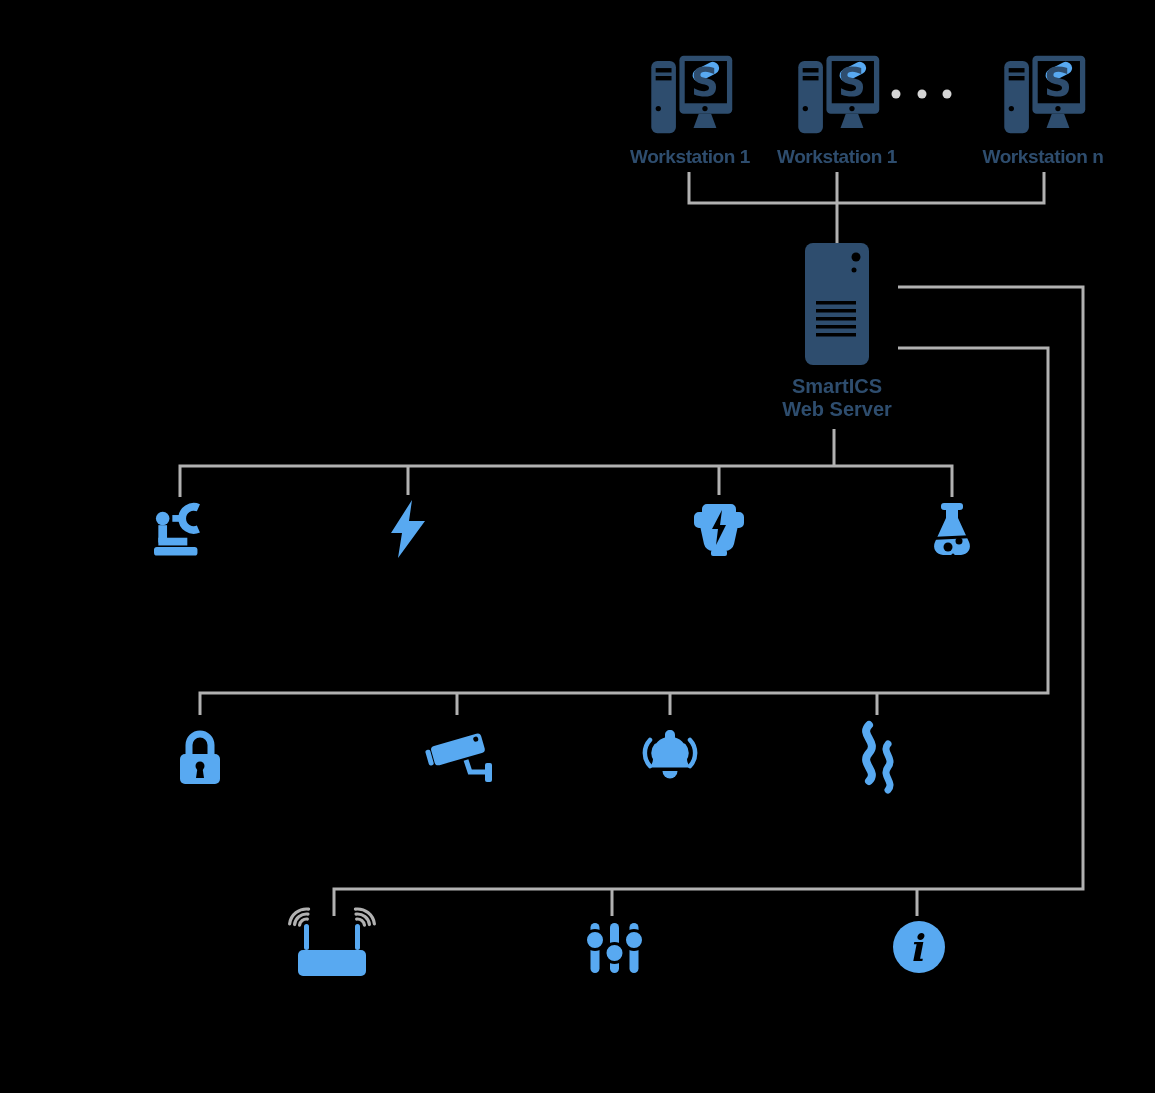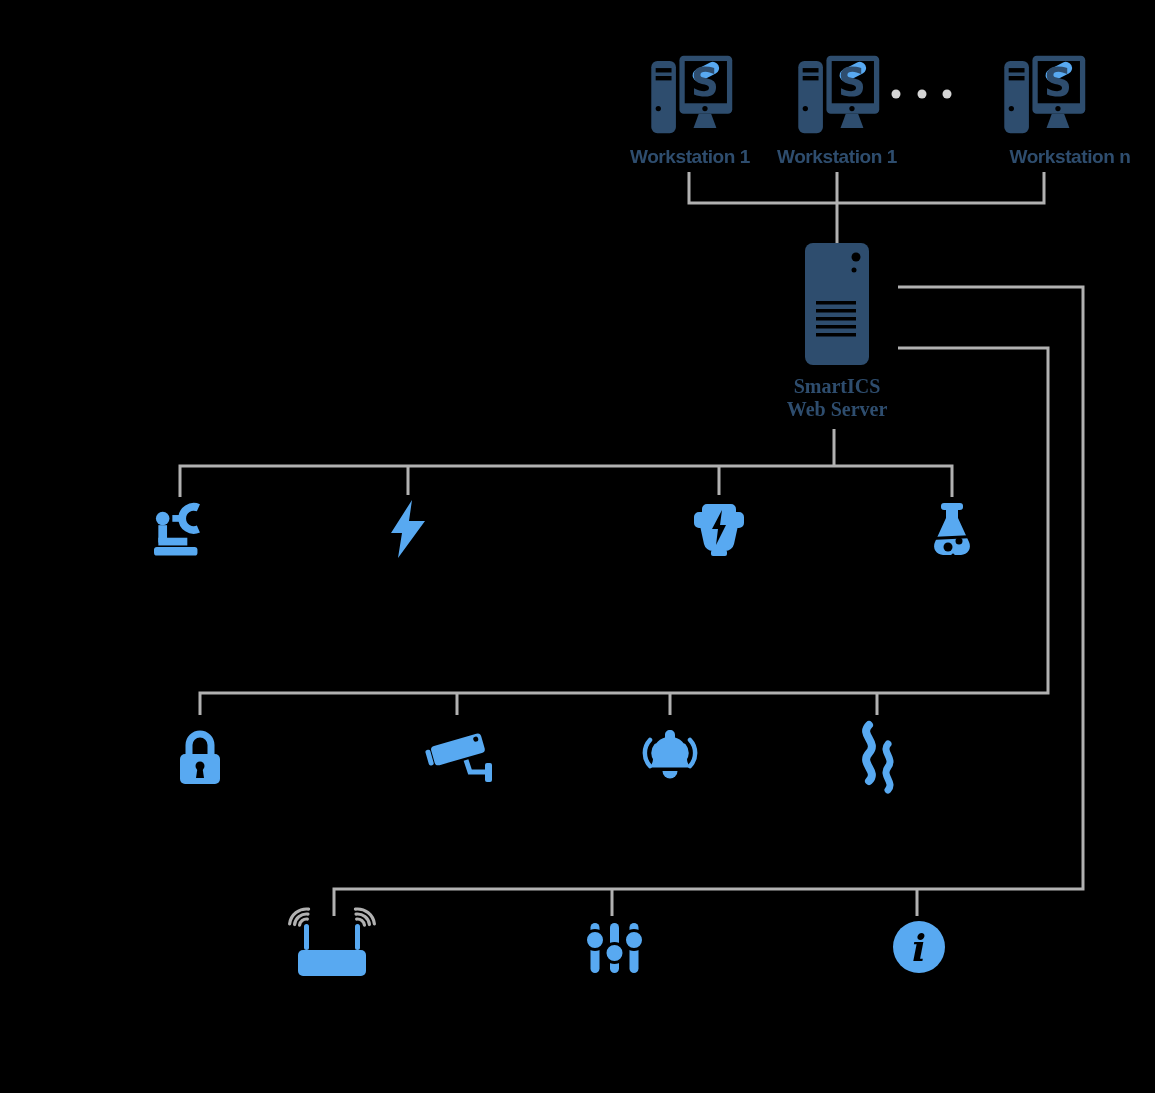--- a/index.html
+++ b/index.html
@@ -2,21 +2,21 @@
 <html style="--navy: #2e4d6e; --blue: #58a9f1; --line: #b1b1b1; --dot: #d5d5d5;"><head>
 <meta charset="utf-8">
 <style>
   html,body{margin:0;padding:0;background:#000;}
   .stage{position:relative;width:1155px;height:1093px;background:#000;overflow:hidden;
          font-family:"Liberation Sans",sans-serif;}
   .abs{position:absolute;}
   .label{position:absolute;color:var(--navy,#2e4d6e);font-weight:bold;font-size:19px;
          letter-spacing:-0.4px;white-space:nowrap;transform:translateX(-50%);text-align:center;}
   .server-label{position:absolute;color:var(--navy,#2e4d6e);font-weight:bold;font-size:20px;
-         line-height:23px;white-space:nowrap;transform:translateX(-50%);text-align:center;font-family:Liberation Serif, serif;}
+         line-height:23px;white-space:nowrap;transform:translateX(-50%);text-align:center;}
   svg{display:block;overflow:visible;}
   .f-navy{fill:var(--navy,#2e4d6e);}
   .f-blue{fill:var(--blue,#58a9f1);}
   .f-black{fill:#000;}
   .f-dot{fill:var(--dot,#d5d5d5);}
   .s-line{stroke:var(--line,#b1b1b1);stroke-width:3;fill:none;stroke-linejoin:miter;}
   .s-blue{stroke:var(--blue,#58a9f1);fill:none;}
   .s-gray{stroke:var(--line,#b1b1b1);fill:none;stroke-linecap:round;}
 </style>
 </head>
@@ -76,21 +76,21 @@
       <rect class="f-black" x="44" y="8" width="48" height="48"></rect>
       <rect class="f-blue" x="52" y="13" width="32" height="14" rx="7" transform="rotate(-27 68 20)"></rect>
       <text class="f-navy" x="67" y="48" text-anchor="middle" font-family="DejaVu Sans, sans-serif" font-weight="bold" font-size="44">S</text>
       <circle class="f-black" cx="67" cy="62" r="3"></circle>
       <polygon class="f-navy" points="60,68 74,68 80,84 54,84"></polygon>
     </svg>
   </div>
 
   <div class="label" style="left:690px;top:146px">Workstation 1</div>
   <div class="label" style="left:837px;top:146px">Workstation 1</div>
-  <div class="label" style="left:1070px;top:146px">Workstation n</div>
+  <div class="label" style="left:1043px;top:146px">Workstation n</div>
 
   <div class="abs" style="left:805px;top:243px">
     <svg width="64" height="122" viewBox="0 0 64 122">
       <rect class="f-navy" x="0" y="0" width="64" height="122" rx="8"></rect>
       <circle class="f-black" cx="51" cy="14" r="4.5"></circle>
       <circle class="f-black" cx="49" cy="27" r="2.5"></circle>
       <rect class="f-black" x="11" y="58" width="40" height="3.5"></rect>
       <rect class="f-black" x="11" y="66" width="40" height="3.5"></rect>
       <rect class="f-black" x="11" y="74" width="40" height="3.5"></rect>
       <rect class="f-black" x="11" y="82" width="40" height="3.5"></rect>

